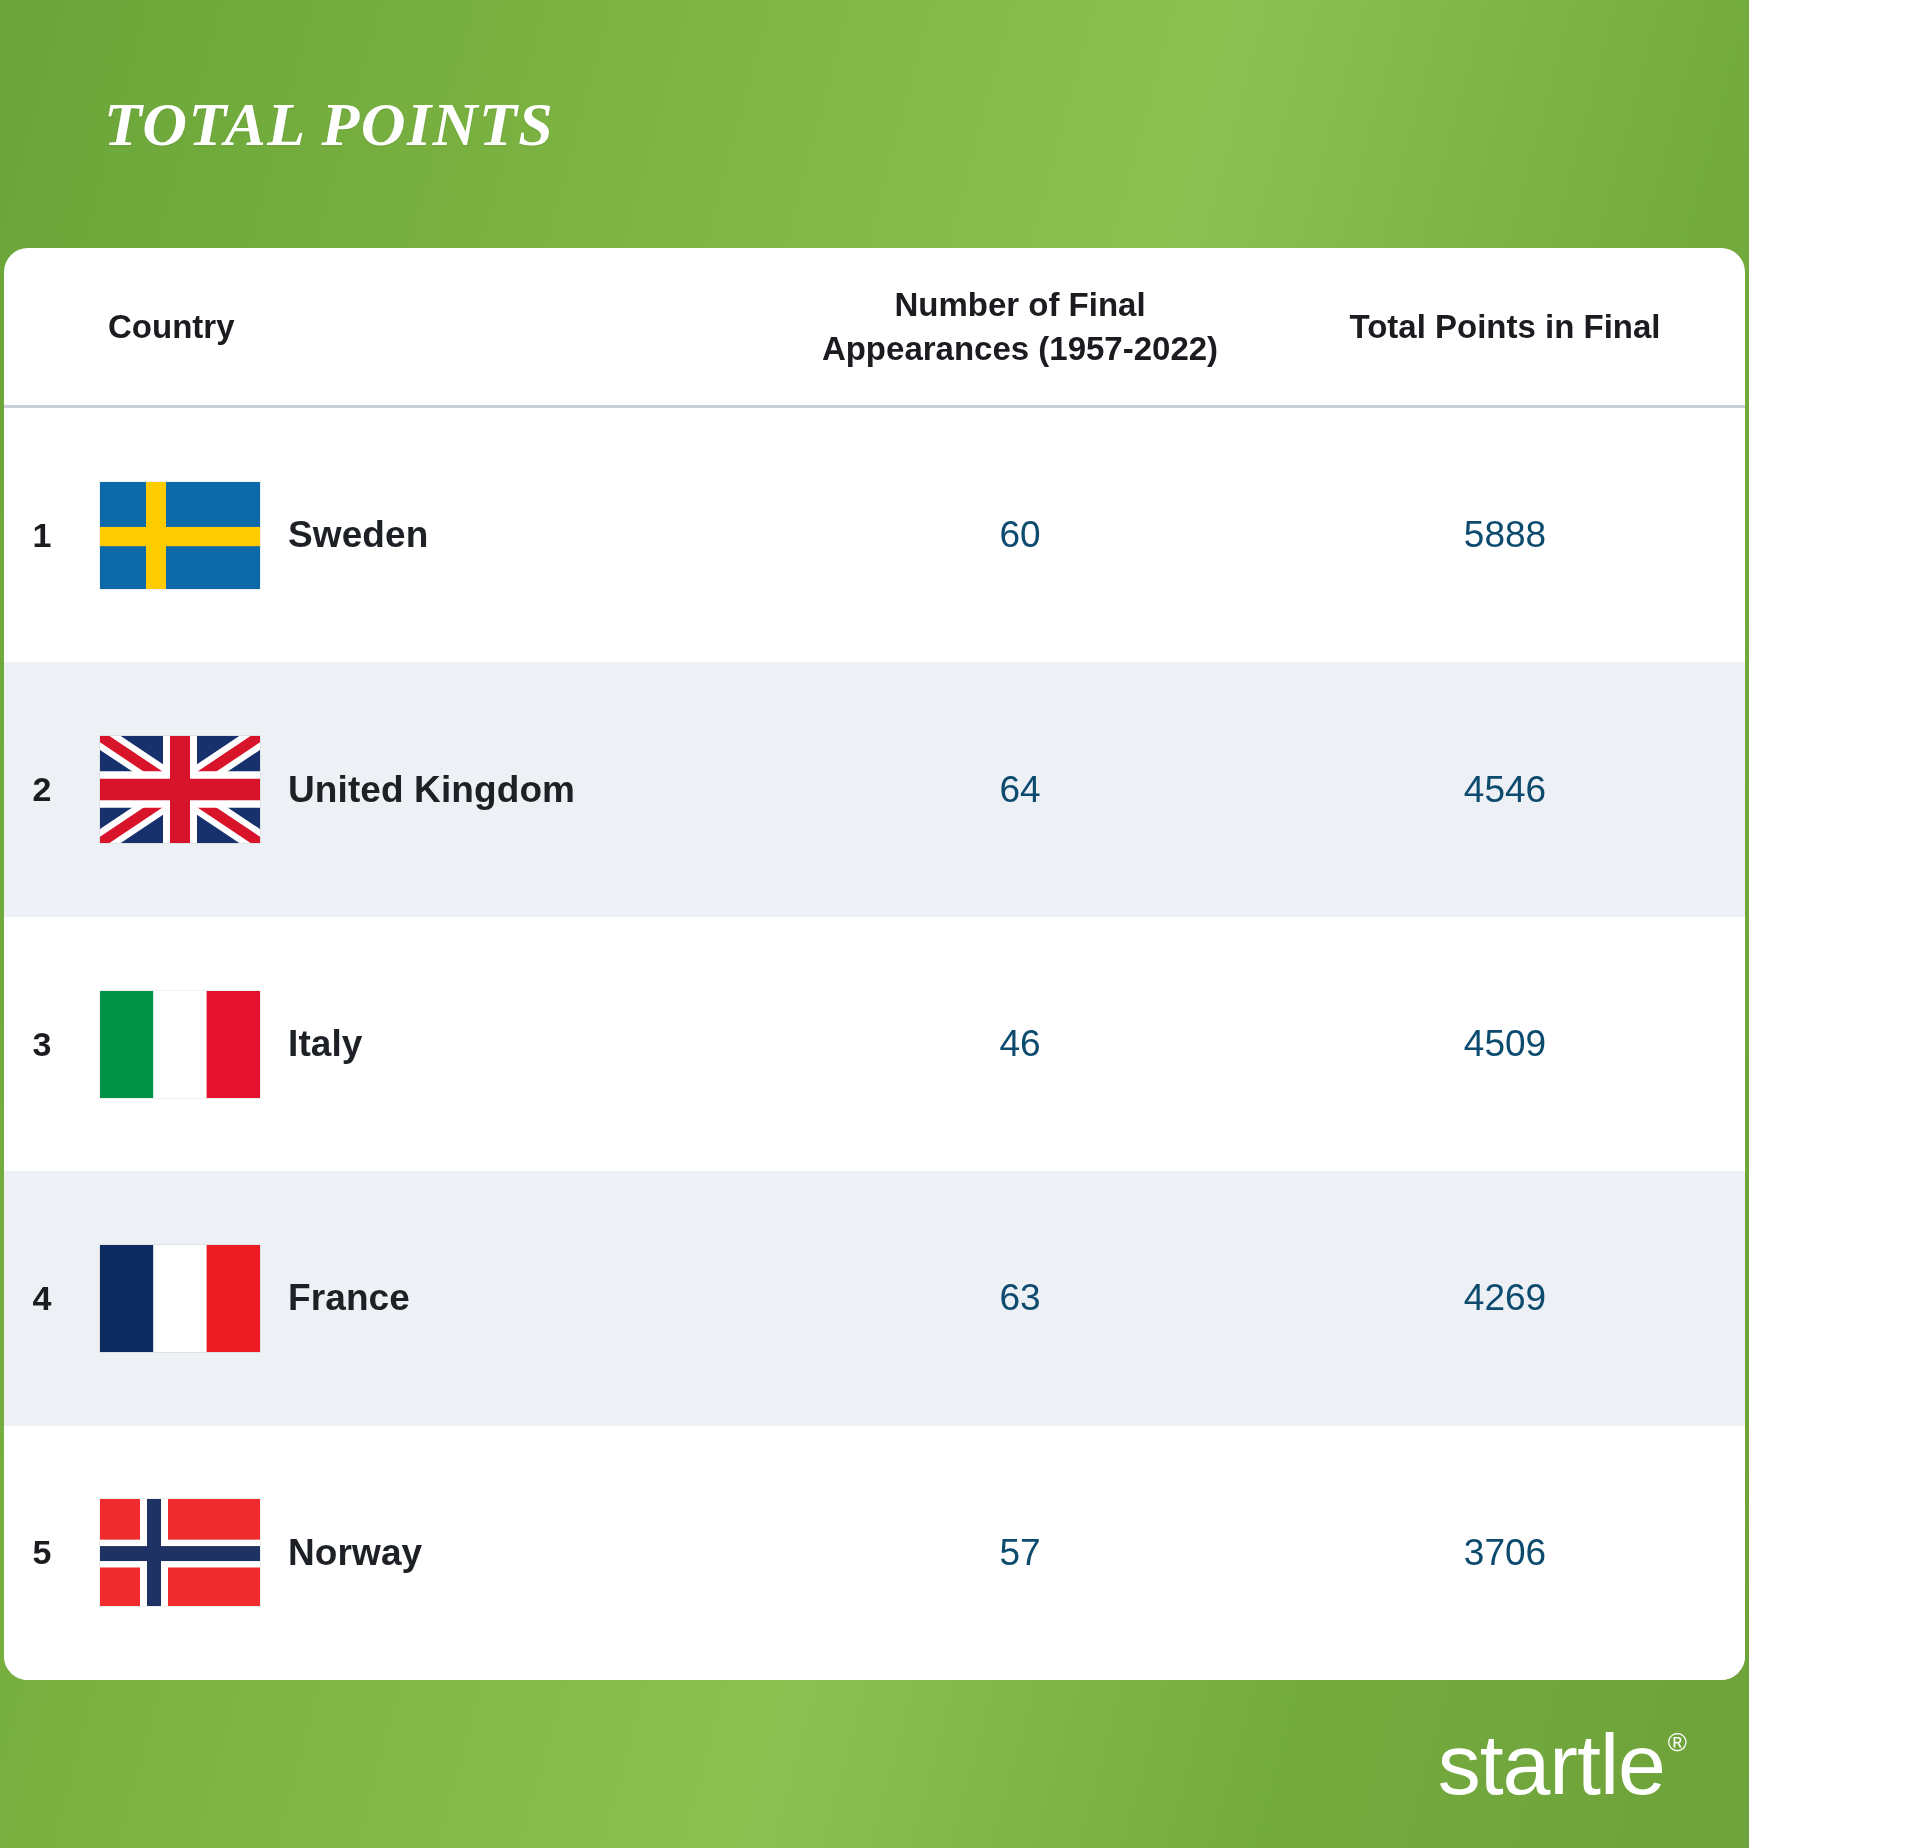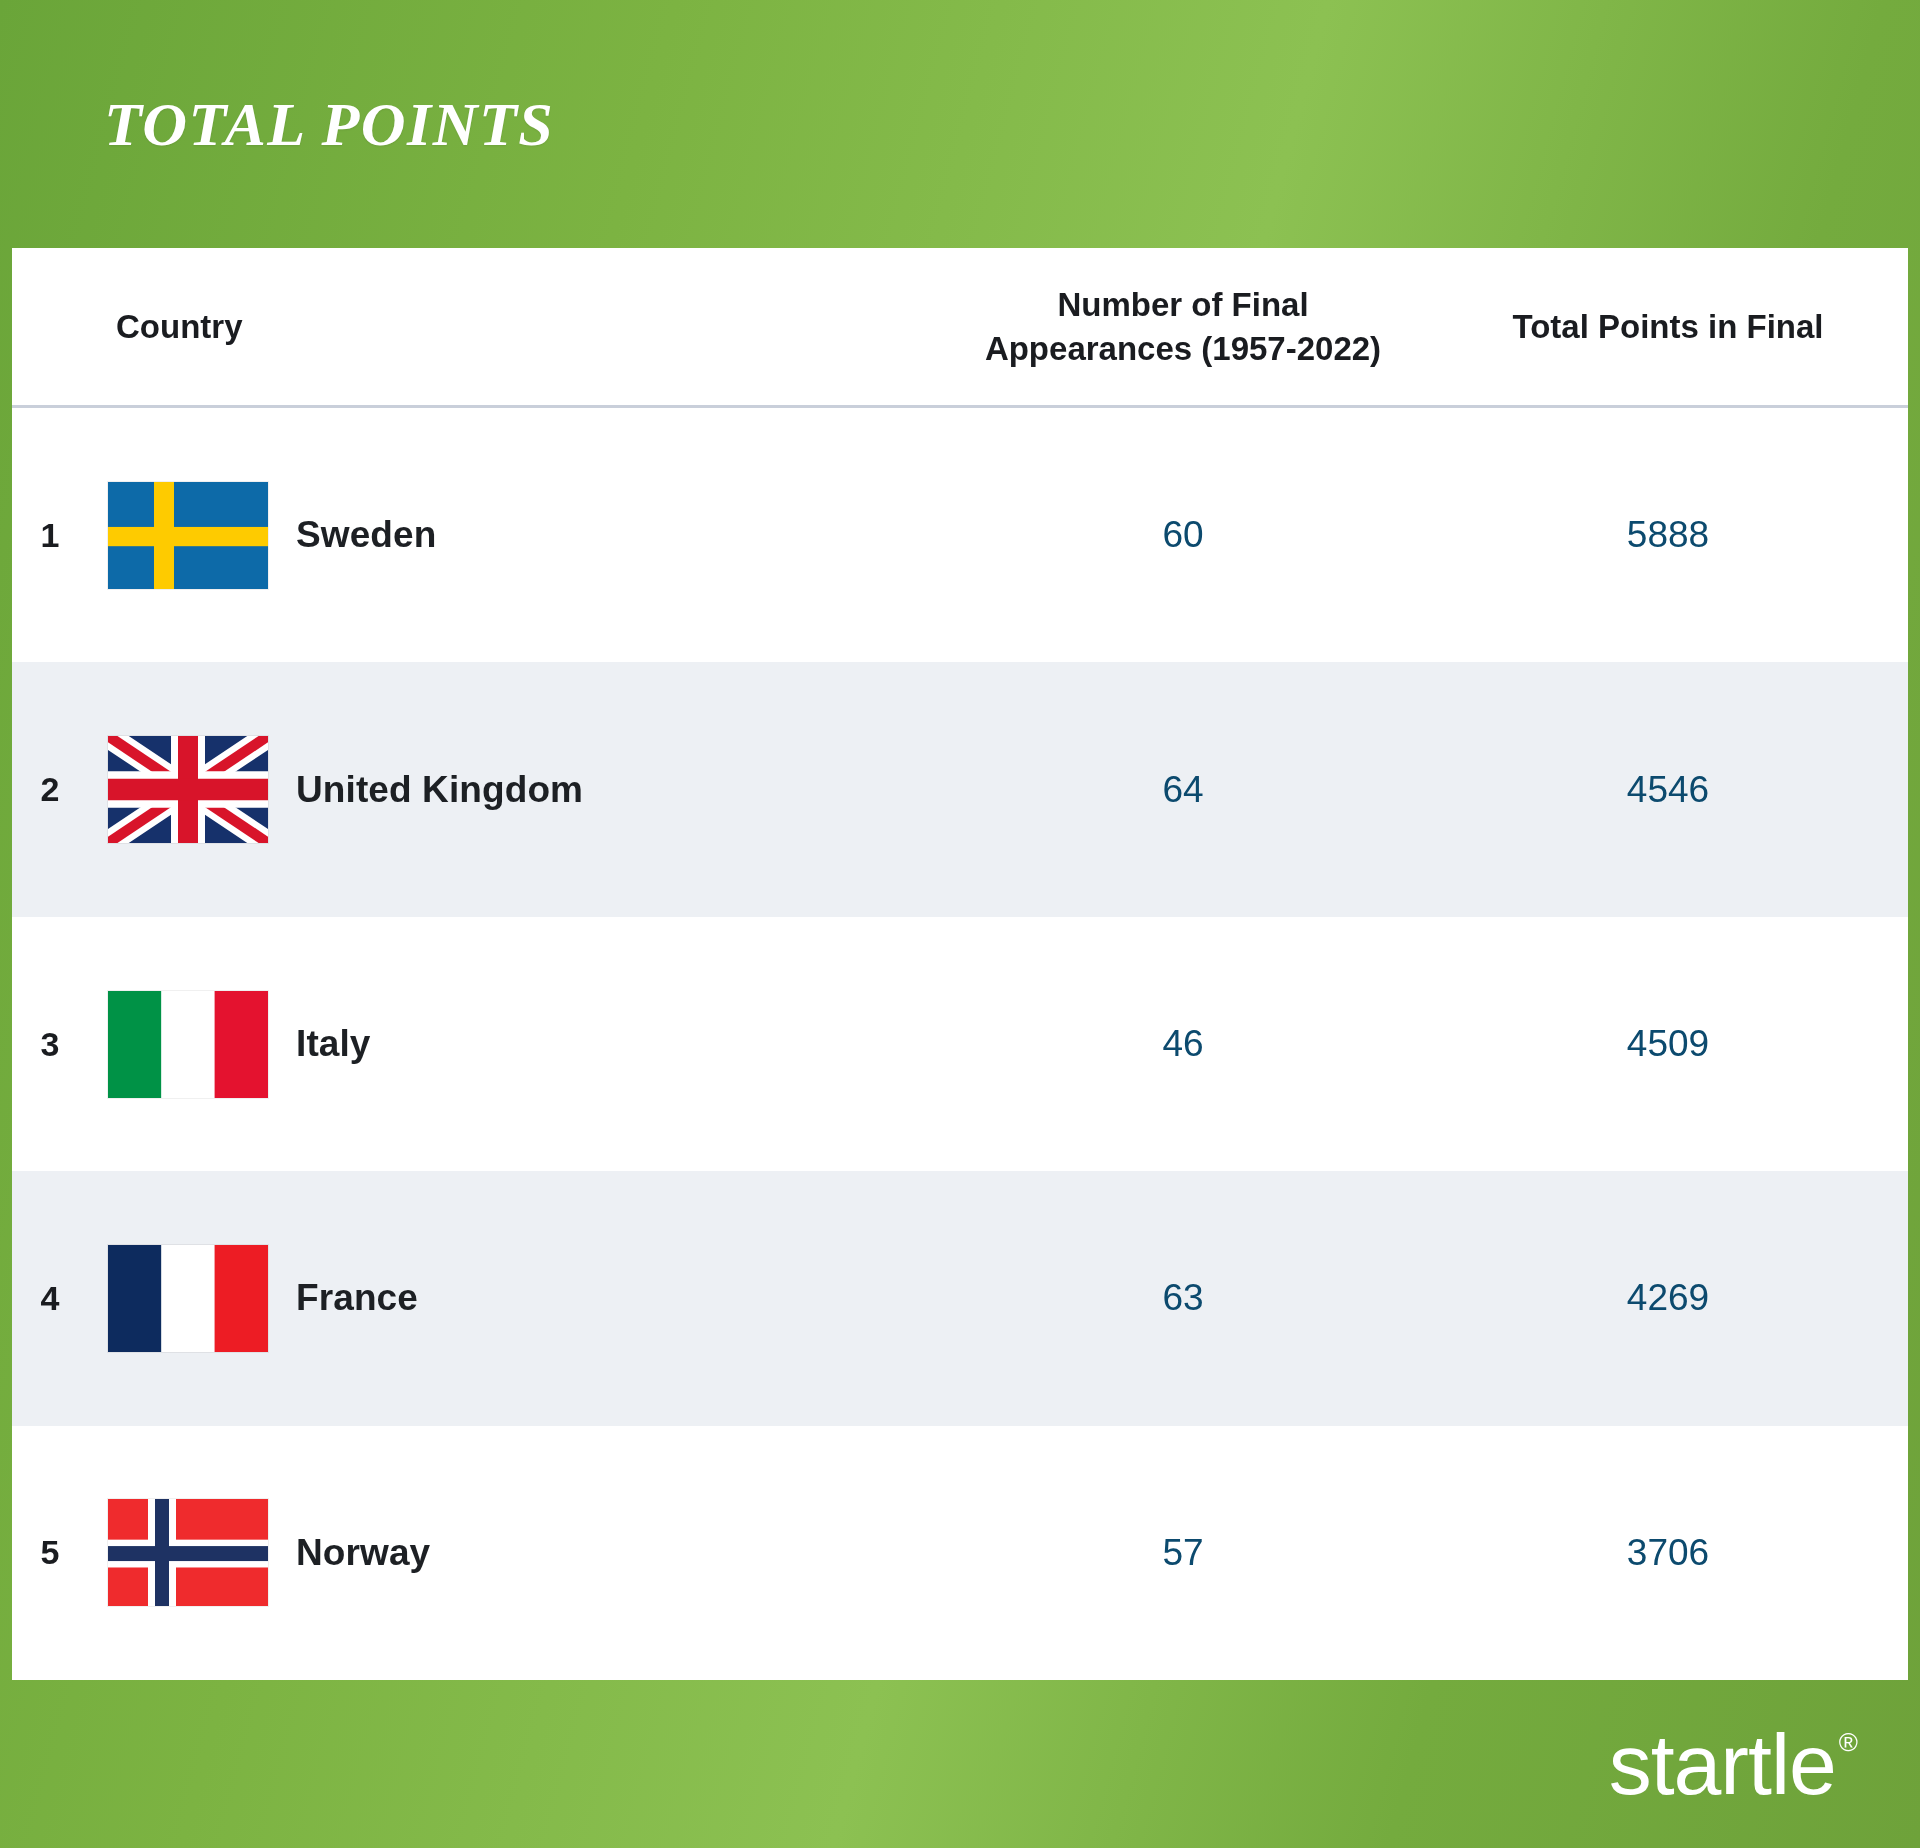--- a/index.html
+++ b/index.html
@@ -10,21 +10,21 @@
   }
 
   body {
     font-family: "Liberation Sans", sans-serif;
     background: #ffffff;
     overflow: hidden;
   }
 
   .infographic {
     position: relative;
-    width: 1920px;
+    width: 1749px;
     height: 1848px;
     background: linear-gradient(105deg, #6aa539 0%, #7cb342 28%, #8cc152 55%, #74ab3e 78%, #6ea23a 100%);
     display: flex;
     flex-direction: column;
   }
 
   
   .header-band {
     height: 248px;
     flex: 0 0 248px;
@@ -39,25 +39,26 @@
     font-weight: 700;
     font-size: 62px;
     letter-spacing: 1.5px;
     color: #ffffff;
     text-shadow: 0 1px 2px rgba(0,0,0,0.08);
   }
 
   
   .table-card {
     flex: 1 1 auto;
-    margin: 0 12px;
+    margin: 0 4px;
     background: #ffffff;
     display: flex;
     flex-direction: column;
     overflow: hidden;
+    border-radius: 24px;
   }
 
   .table-head {
     flex: 0 0 160px;
     display: flex;
     align-items: center;
     border-bottom: 3px solid #c9cfda;
     padding: 0 0 0 0;
   }
 

